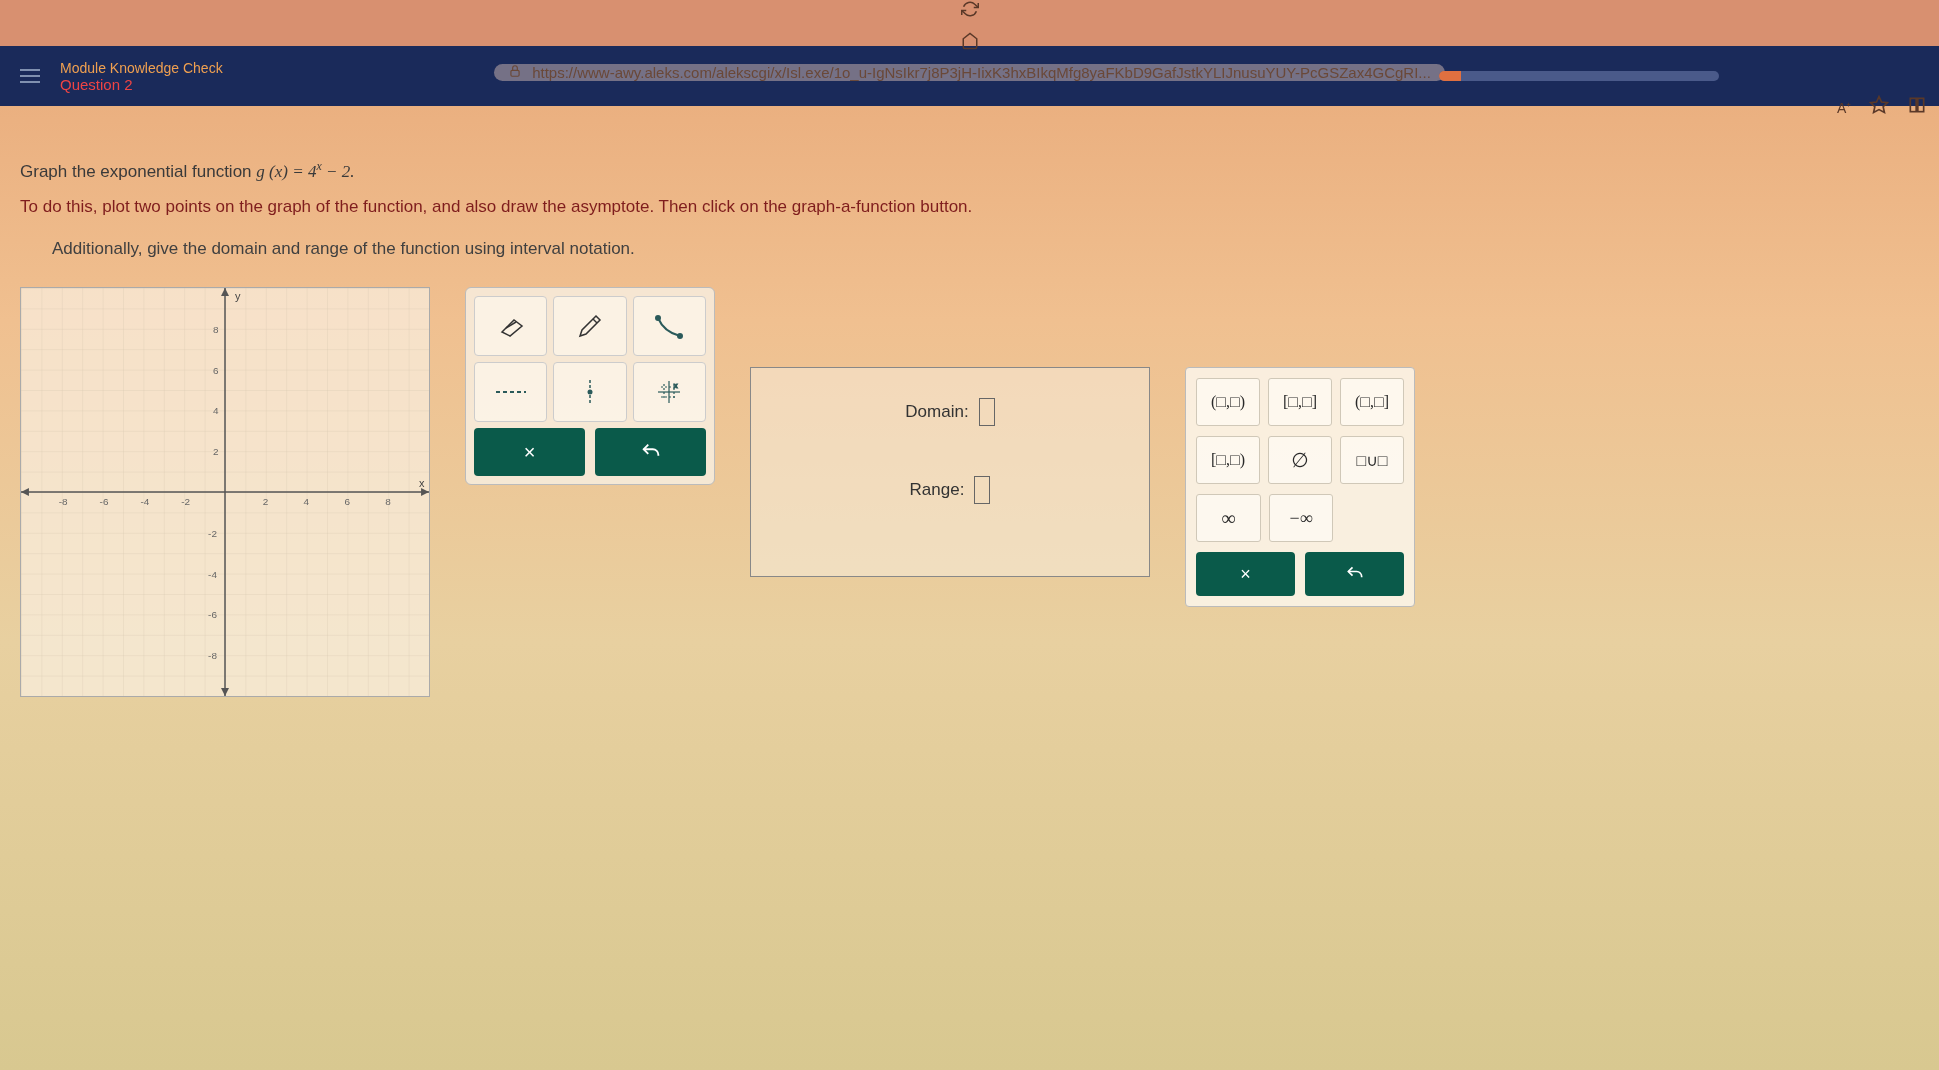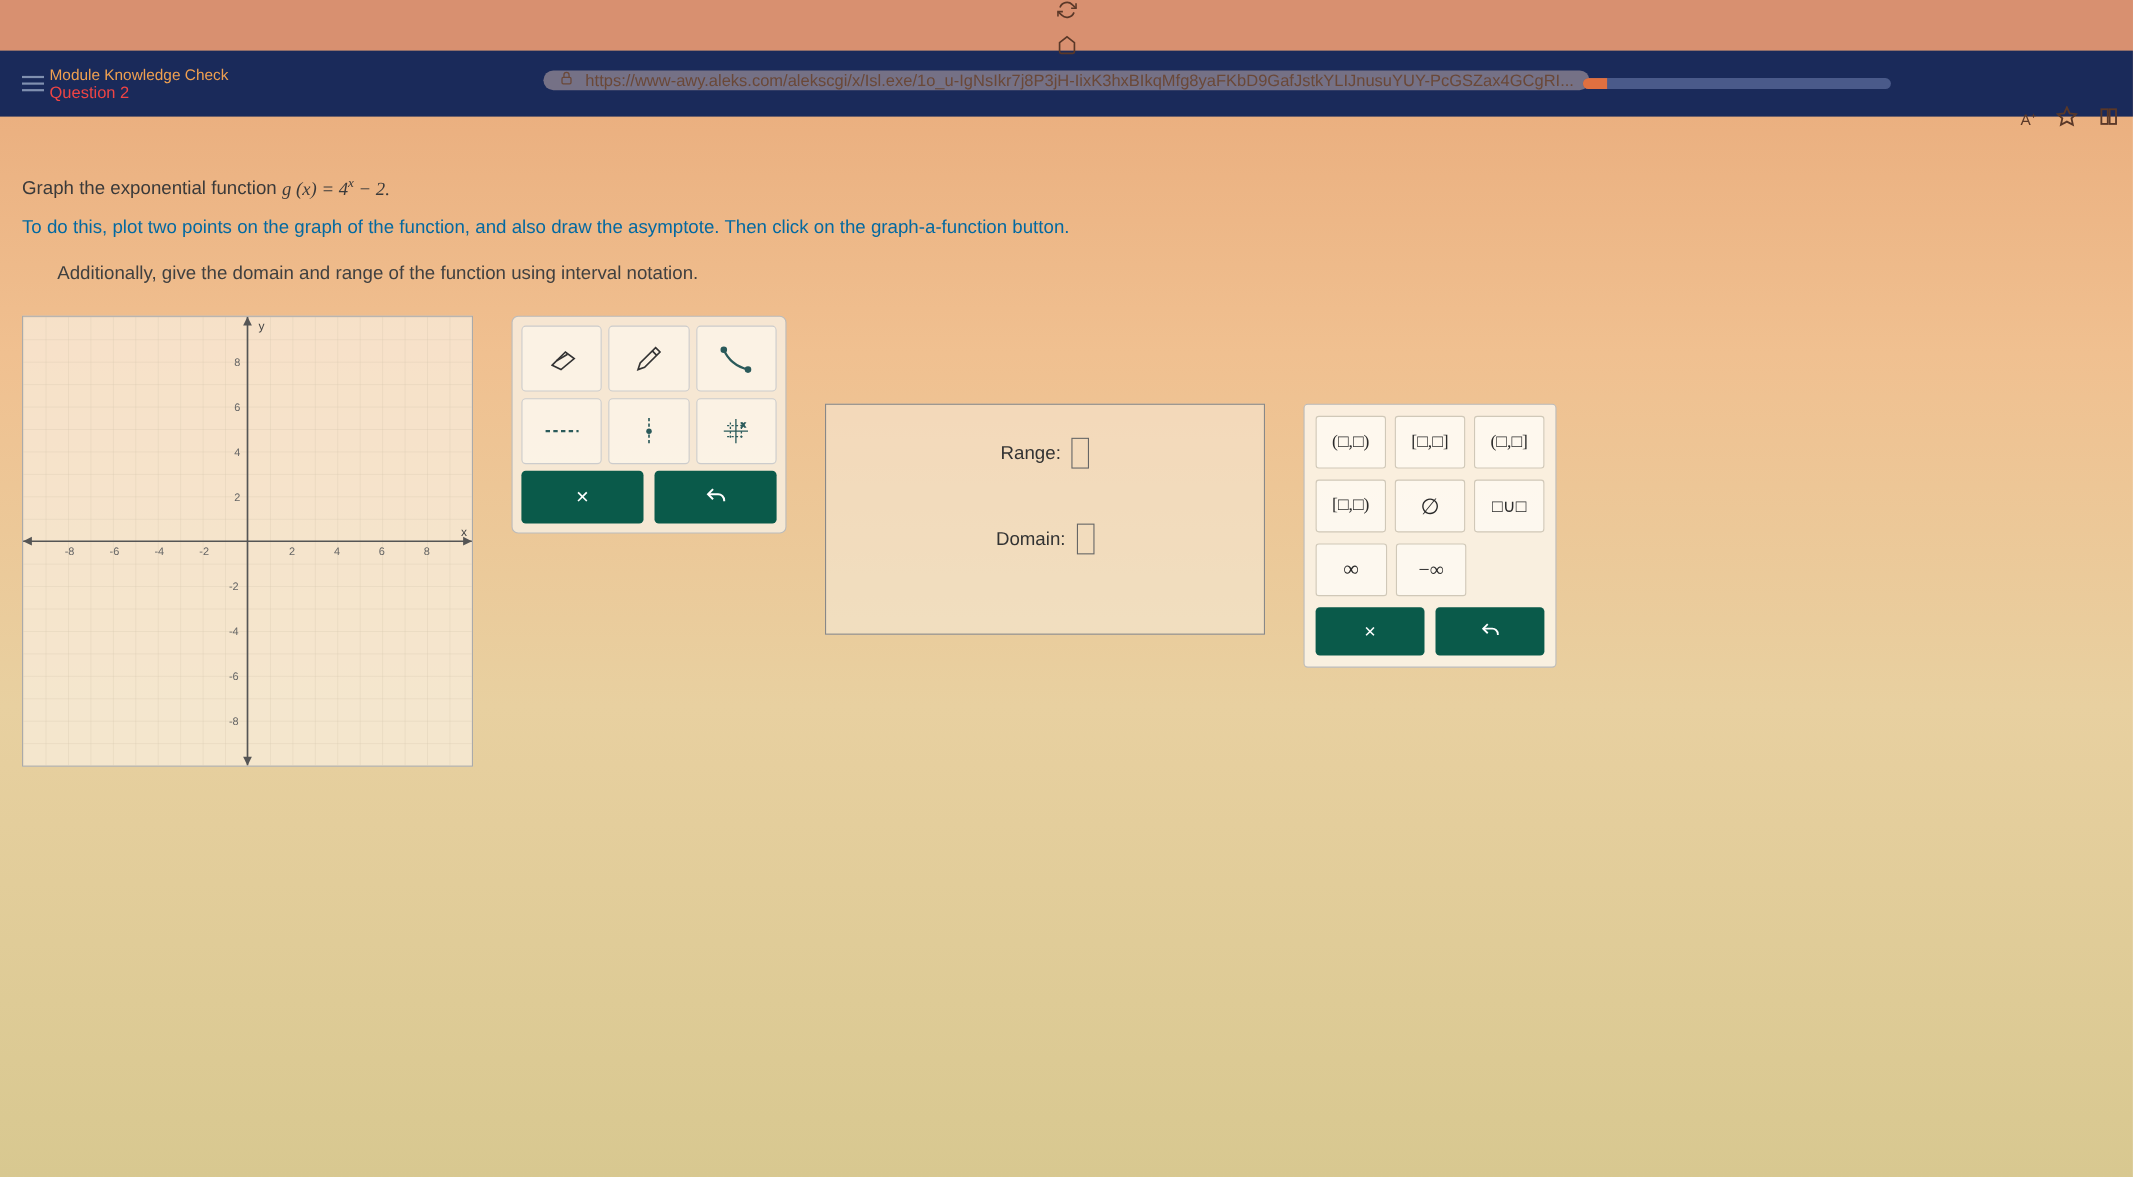--- a/index.html
+++ b/index.html
@@ -32,36 +32,36 @@
   font-size: 15px;
   max-width: 1200px;
 }
 .browser-right { display: flex; gap: 18px; align-items: center; margin-left: auto; }
 .header-bar {
   background: #1a2a5a;
   height: 60px;
   display: flex;
   align-items: center;
   padding: 0 20px;
-  gap: 5px;
+  gap: 20px;
   color: #fff;
 }
 .hamburger { display: flex; flex-direction: column; gap: 4px; }
 .hamburger span { width: 20px; height: 2px; background: #8090b0; }
 .module-title { color: #f0a050; font-size: 14px; font-weight: 500; }
 .question-num { color: #ef4444; font-size: 15px; }
 .progress-wrap { margin-left: auto; margin-right: 200px; width: 280px; height: 10px; background: #4a5a8a; border-radius: 5px; overflow: hidden; }
 .progress-fill { height: 100%; background: #e07040; width: 8%; }
 .content {
   padding: 50px 24px 20px 20px;
 }
 .question-text { color: #3a3a3a; font-size: 17px; line-height: 1.7; margin-bottom: 6px; }
 .question-text .math { font-style: italic; font-family: 'Times New Roman', serif; }
 .question-text sup { font-size: 0.7em; }
-.question-sub { color: #0369a1; font-size: 17px; line-height: 1.7; }
+.question-sub { color: #7f1d1d; font-size: 17px; line-height: 1.7; }
 .question-sub2 { color: #404040; font-size: 17px; margin-top: 18px; margin-left: 32px; }
 .work-area {
   display: flex;
   gap: 35px;
   margin-top: 28px;
   align-items: flex-start;
 }
 .graph-panel {
   width: 410px;
   height: 410px;
@@ -317,25 +317,25 @@
           <svg width="22" height="22" viewBox="0 0 24 24" fill="none" stroke="#fff" stroke-width="2">
               <path d="M9 14L4 9l5-5"></path>
               <path d="M4 9h10a6 6 0 016 6v1"></path>
             </svg>
         </button>
       </div>
     </div>
 
     <div class="dr-panel">
       <div class="dr-row">
+        <span class="dr-label">Domain:</span>
+        <div class="dr-input"></div>
+      </div>
+      <div class="dr-row">
         <span class="dr-label">Range:</span>
-        <div class="dr-input"></div>
-      </div>
-      <div class="dr-row">
-        <span class="dr-label">Domain:</span>
         <div class="dr-input"></div>
       </div>
     </div>
 
     <div class="symbol-panel">
       <div class="sym-row">
         <div class="sym-btn">(□,□)</div>
         <div class="sym-btn">[□,□]</div>
         <div class="sym-btn">(□,□]</div>
       </div>

